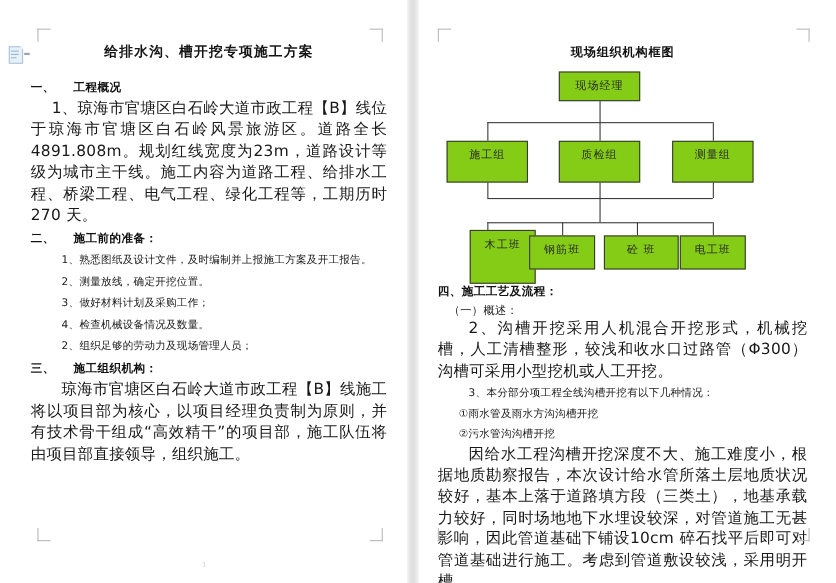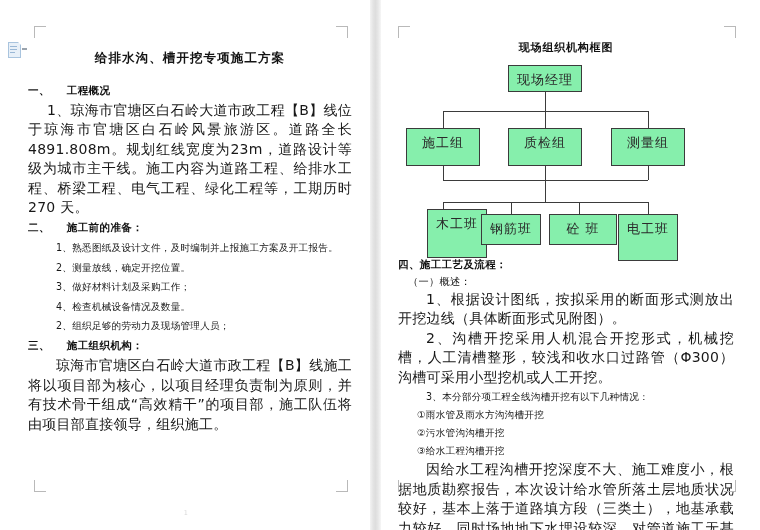--- a/index.html
+++ b/index.html
@@ -104,21 +104,21 @@
   }
   .content-left  { padding: 30px 20px 0 28px; }
   .content-right { padding: 30px 26px 0 26px; }
 
   .doc-title {
     text-align: center;
     font-weight: bold;
     font-size: 12.5px;
     letter-spacing: 1.1px;
     color: #141414;
-    margin: 20px 0 17px 0;
+    margin: 9px 0 17px 0;
   }
 
   .sec-head {
     font-weight: bold;
     font-size: 10.5px;
     color: #111;
     letter-spacing: .4px;
     margin: 4px 0 3px 0;
     white-space: nowrap;
   }
@@ -175,26 +175,26 @@
   }
   .org-chart {
     position: relative;
     width: 336px;
     height: 170px;
     margin: 0 auto 12px auto;
   }
   .org-box {
     position: absolute;
     border: 1px solid #3b3b3b;
-    background: #86efac;
+    background: #84cc16;
     box-sizing: border-box;
     display: flex;
     align-items: flex-start;
     justify-content: center;
-    font-size: 13px;
+    font-size: 10px;
     color: #2a2a2a;
     letter-spacing: 1px;
     padding-top: 5px;
   }
   .org-line {
     position: absolute;
     background: #3b3b3b;
   }
   .org-line.h { height: 1px; }
   .org-line.v { width: 1px; }
@@ -283,37 +283,35 @@
 
         <div class="org-line h" style="left:45px; top:137px; width:205px;"></div>
         <div class="org-line v" style="left:45px;  top:137px; height:12px;"></div>
         <div class="org-line v" style="left:113px; top:137px; height:12px;"></div>
         <div class="org-line v" style="left:181px; top:137px; height:12px;"></div>
         <div class="org-line v" style="left:250px; top:137px; height:12px;"></div>
 
         <div class="org-box" style="left:15px;  top:144px; width:60px; height:49px;margin-left:14px;">木工班</div>
         <div class="org-box" style="left:83px;  top:149px; width:60px; height:31px;">钢筋班</div>
         <div class="org-box" style="left:151px; top:149px; width:68px; height:31px;">砼  班</div>
-        <div class="org-box" style="left:220px; top:149px; width:60px; height:47px;">电工班</div>
+        <div class="org-box" style="left:220px; top:149px; width:60px; height:31px;">电工班</div>
       </div>
 
       <div class="spacer-sm"></div>
 
       <div class="sec-head">
         <span>四、</span><span>施工工艺及流程：</span>
       </div>
       <div class="sub-head">（一）概述：</div>
 
-      <p class="para indent2">1、根据设计图纸，按拟采用的断面形式测放出开挖边线（具体断面形式见附图）。</p>
       <p class="para indent2">2、沟槽开挖采用人机混合开挖形式，机械挖槽，人工清槽整形，较浅和收水口过路管（Φ300）沟槽可采用小型挖机或人工开挖。</p>
       <p class="list-item">3、本分部分项工程全线沟槽开挖有以下几种情况：</p>
 
       <p class="sub-item">①雨水管及雨水方沟沟槽开挖</p>
       <p class="sub-item">②污水管沟沟槽开挖</p>
-      <p class="sub-item">③给水工程沟槽开挖</p>
 
       <p class="para indent2">因给水工程沟槽开挖深度不大、施工难度小，根据地质勘察报告，本次设计给水管所落土层地质状况较好，基本上落于道路填方段（三类土），地基承载力较好，同时场地地下水埋设较深，对管道施工无甚影响，因此管道基础下铺设10cm 碎石找平后即可对管道基础进行施工。考虑到管道敷设较浅，采用明开槽</p>
 
     </div>
 
     <div class="page-number">2</div>
   </div>
 
   <div class="doc-icon">
     <div class="sheet"></div>

